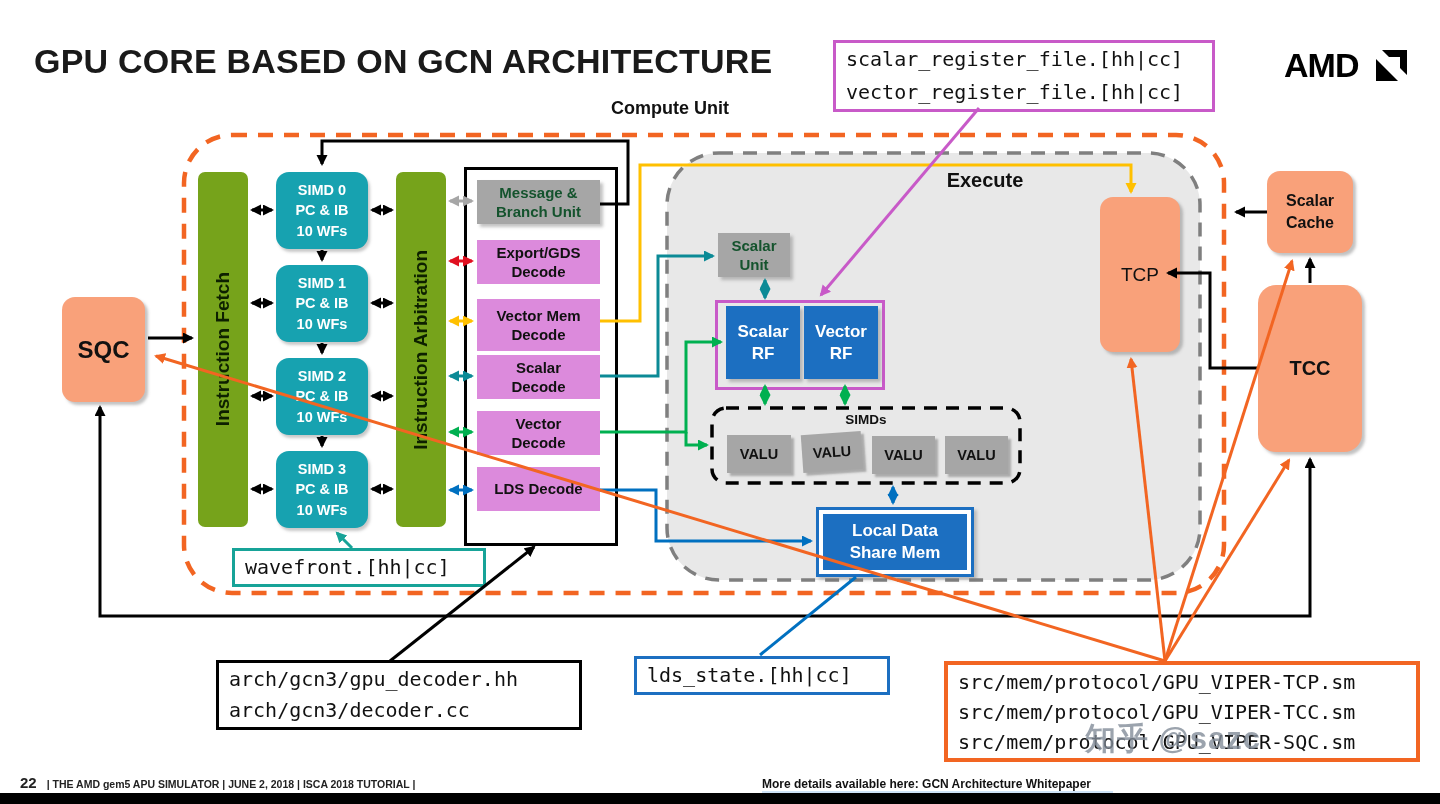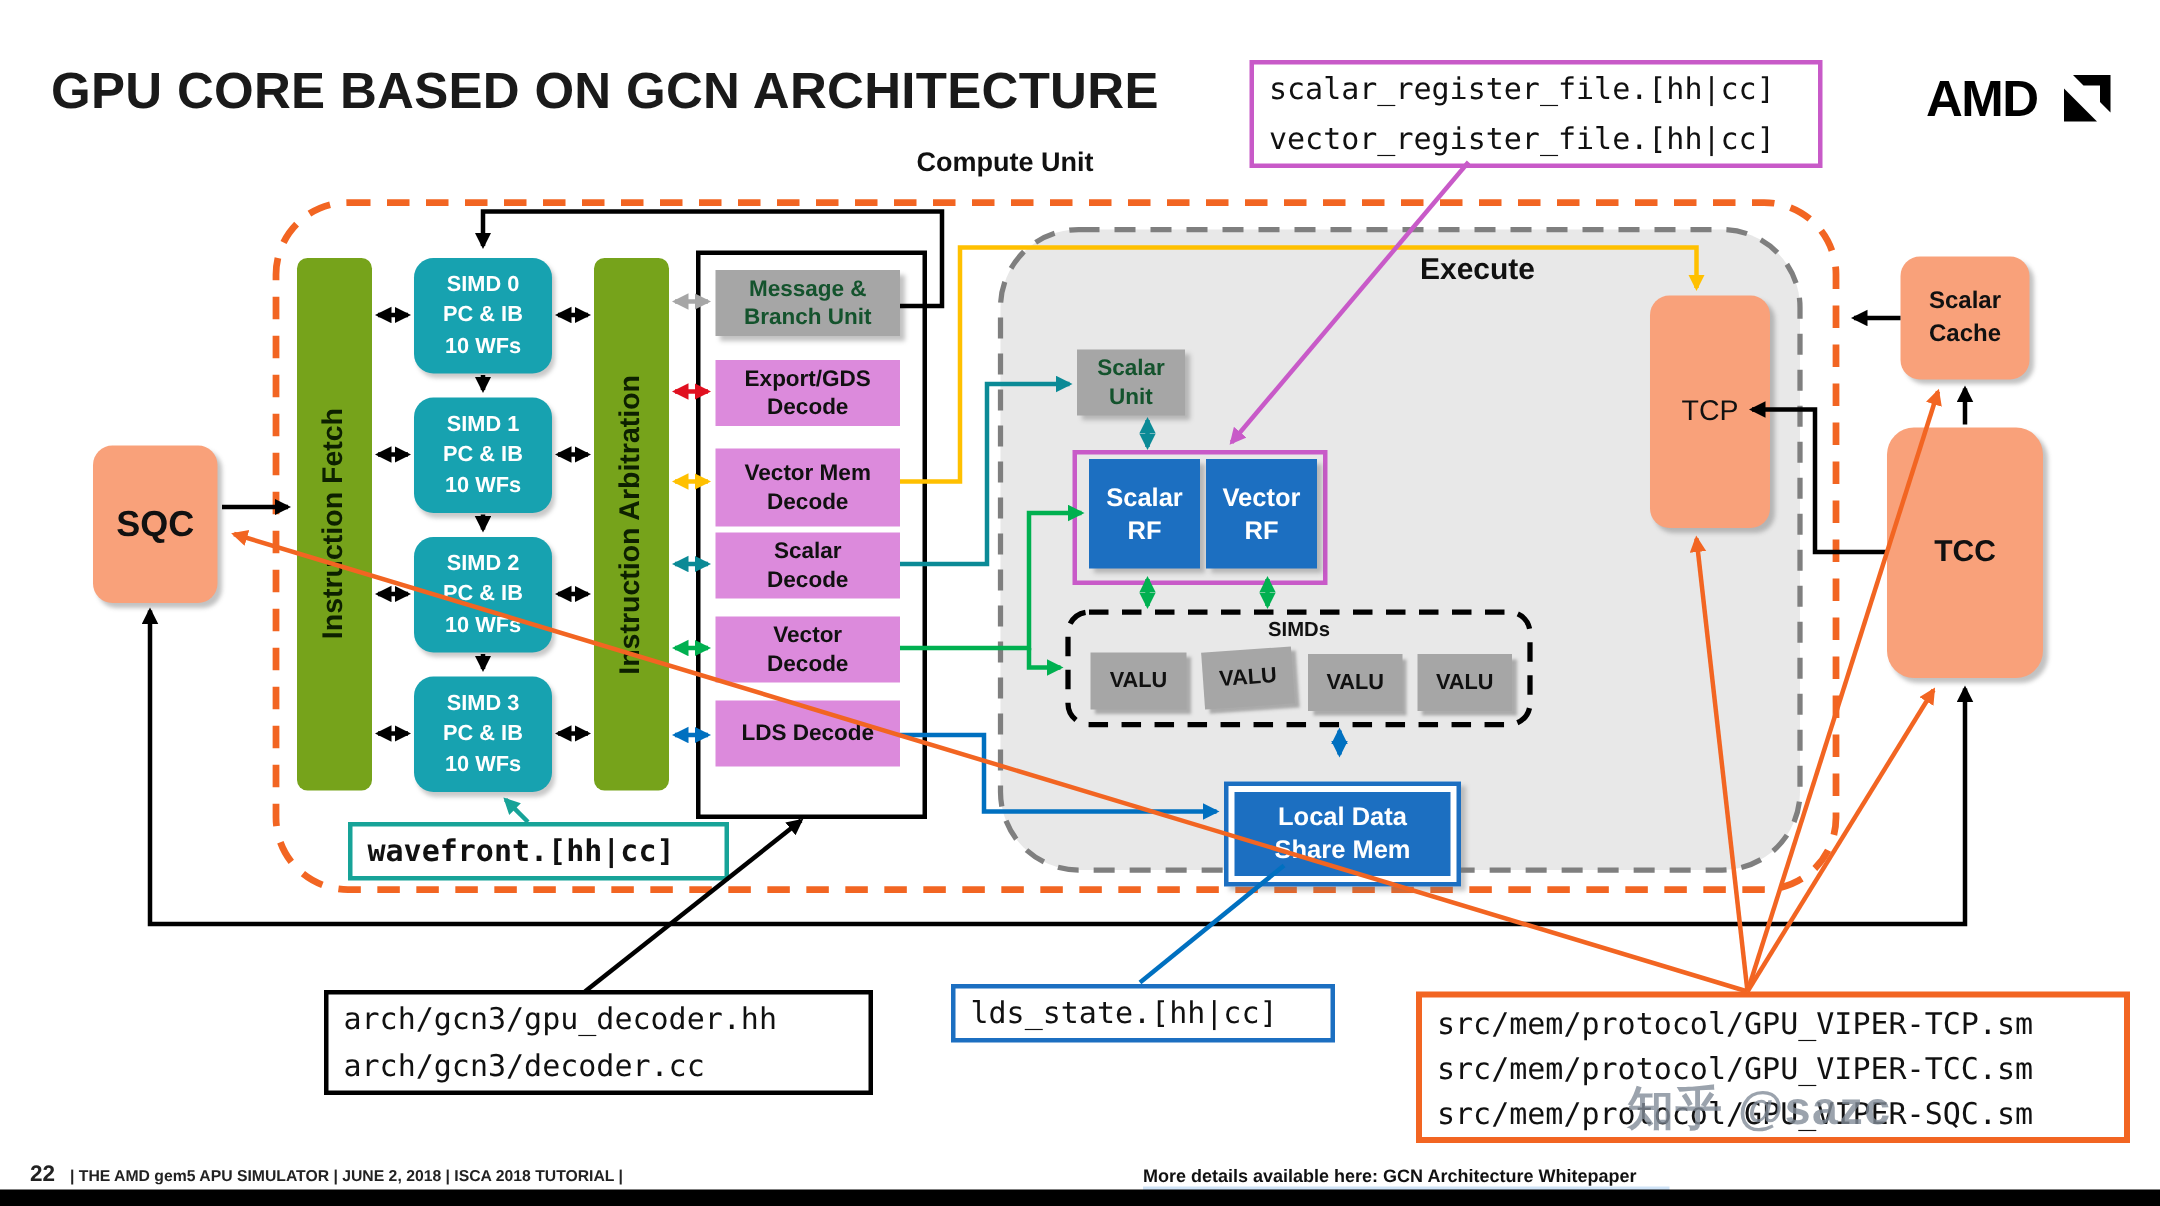--- a/index.html
+++ b/index.html
@@ -23,21 +23,21 @@
         color:#fff;font-weight:bold;font-size:14.5px;line-height:1.4;}
   .grayblk{background:#A6A6A6;box-shadow:3px 3px 3px rgba(120,120,120,.45);
            font-size:15px;font-weight:600;line-height:1.3;color:#14532d;}
   .violet{background:#DC8ADC;font-size:15px;font-weight:600;line-height:1.3;color:#111;}
   .blueblk{background:#1C6FC1;box-shadow:3px 3px 3px rgba(120,120,120,.45);
            color:#fff;font-weight:bold;font-size:17px;line-height:1.25;}
   .vlabel{writing-mode:vertical-rl;transform:rotate(180deg);font-weight:bold;font-size:19px;color:#0d2000;}
   .mono{font-family:"DejaVu Sans Mono","Liberation Mono",monospace;font-size:20px;line-height:29px;
         background:#fff;color:#111;display:flex;flex-direction:column;justify-content:space-between;padding:2px 10px;}
   .callout-magenta{border:3px solid #C85AC8;}
-  .callout-teal{border:3px solid #17A398;font-weight:bold;}
+  .callout-teal{border:3px solid #17A398;}
   .callout-black{border:3px solid #000;}
   .callout-blue{border:3px solid #1C6FC1;}
   .callout-orange{border:4px solid #F26522;line-height:30px;}
 
   .valu{background:#A6A6A6;box-shadow:3px 3px 2px rgba(110,110,110,.5);font-size:14.5px;font-weight:600;}
   .rf-frame{border:3px solid #C85AC8;}
   .lds-outer{border:3px solid #1C6FC1;background:#fff;padding:4px;box-shadow:3px 3px 3px rgba(120,120,120,.4);}
   .lds-inner{width:100%;height:100%;background:#1C6FC1;color:#fff;font-weight:bold;font-size:17px;line-height:1.3;}
 
   
@@ -159,21 +159,21 @@
   <div class="abs ctr valu" style="left:802px;top:433px;width:60px;height:38px;transform:rotate(-4deg);">
     <span>VALU</span>
   </div>
   <div class="abs ctr valu" style="left:872px;top:436px;width:63px;height:38px;">
     <span>VALU</span>
   </div>
   <div class="abs ctr valu" style="left:945px;top:436px;width:63px;height:38px;">
     <span>VALU</span>
   </div>
 
-  <div class="abs lds-outer" style="left:816px;top:507px;width:144px;height:56px;margin-top:14px;">
+  <div class="abs lds-outer" style="left:816px;top:507px;width:144px;height:56px;">
     <div class="ctr col lds-inner">
       <span>Local Data</span>
       <span>Share Mem</span>
     </div>
   </div>
 
   <div class="abs ctr peach" style="left:1100px;top:197px;width:80px;height:155px;font-size:19px;font-weight:400;">
     <span>TCP</span>
   </div>
   <div class="abs ctr col peach" style="left:1267px;top:171px;width:86px;height:82px;font-size:16px;font-weight:600;line-height:1.35;">

